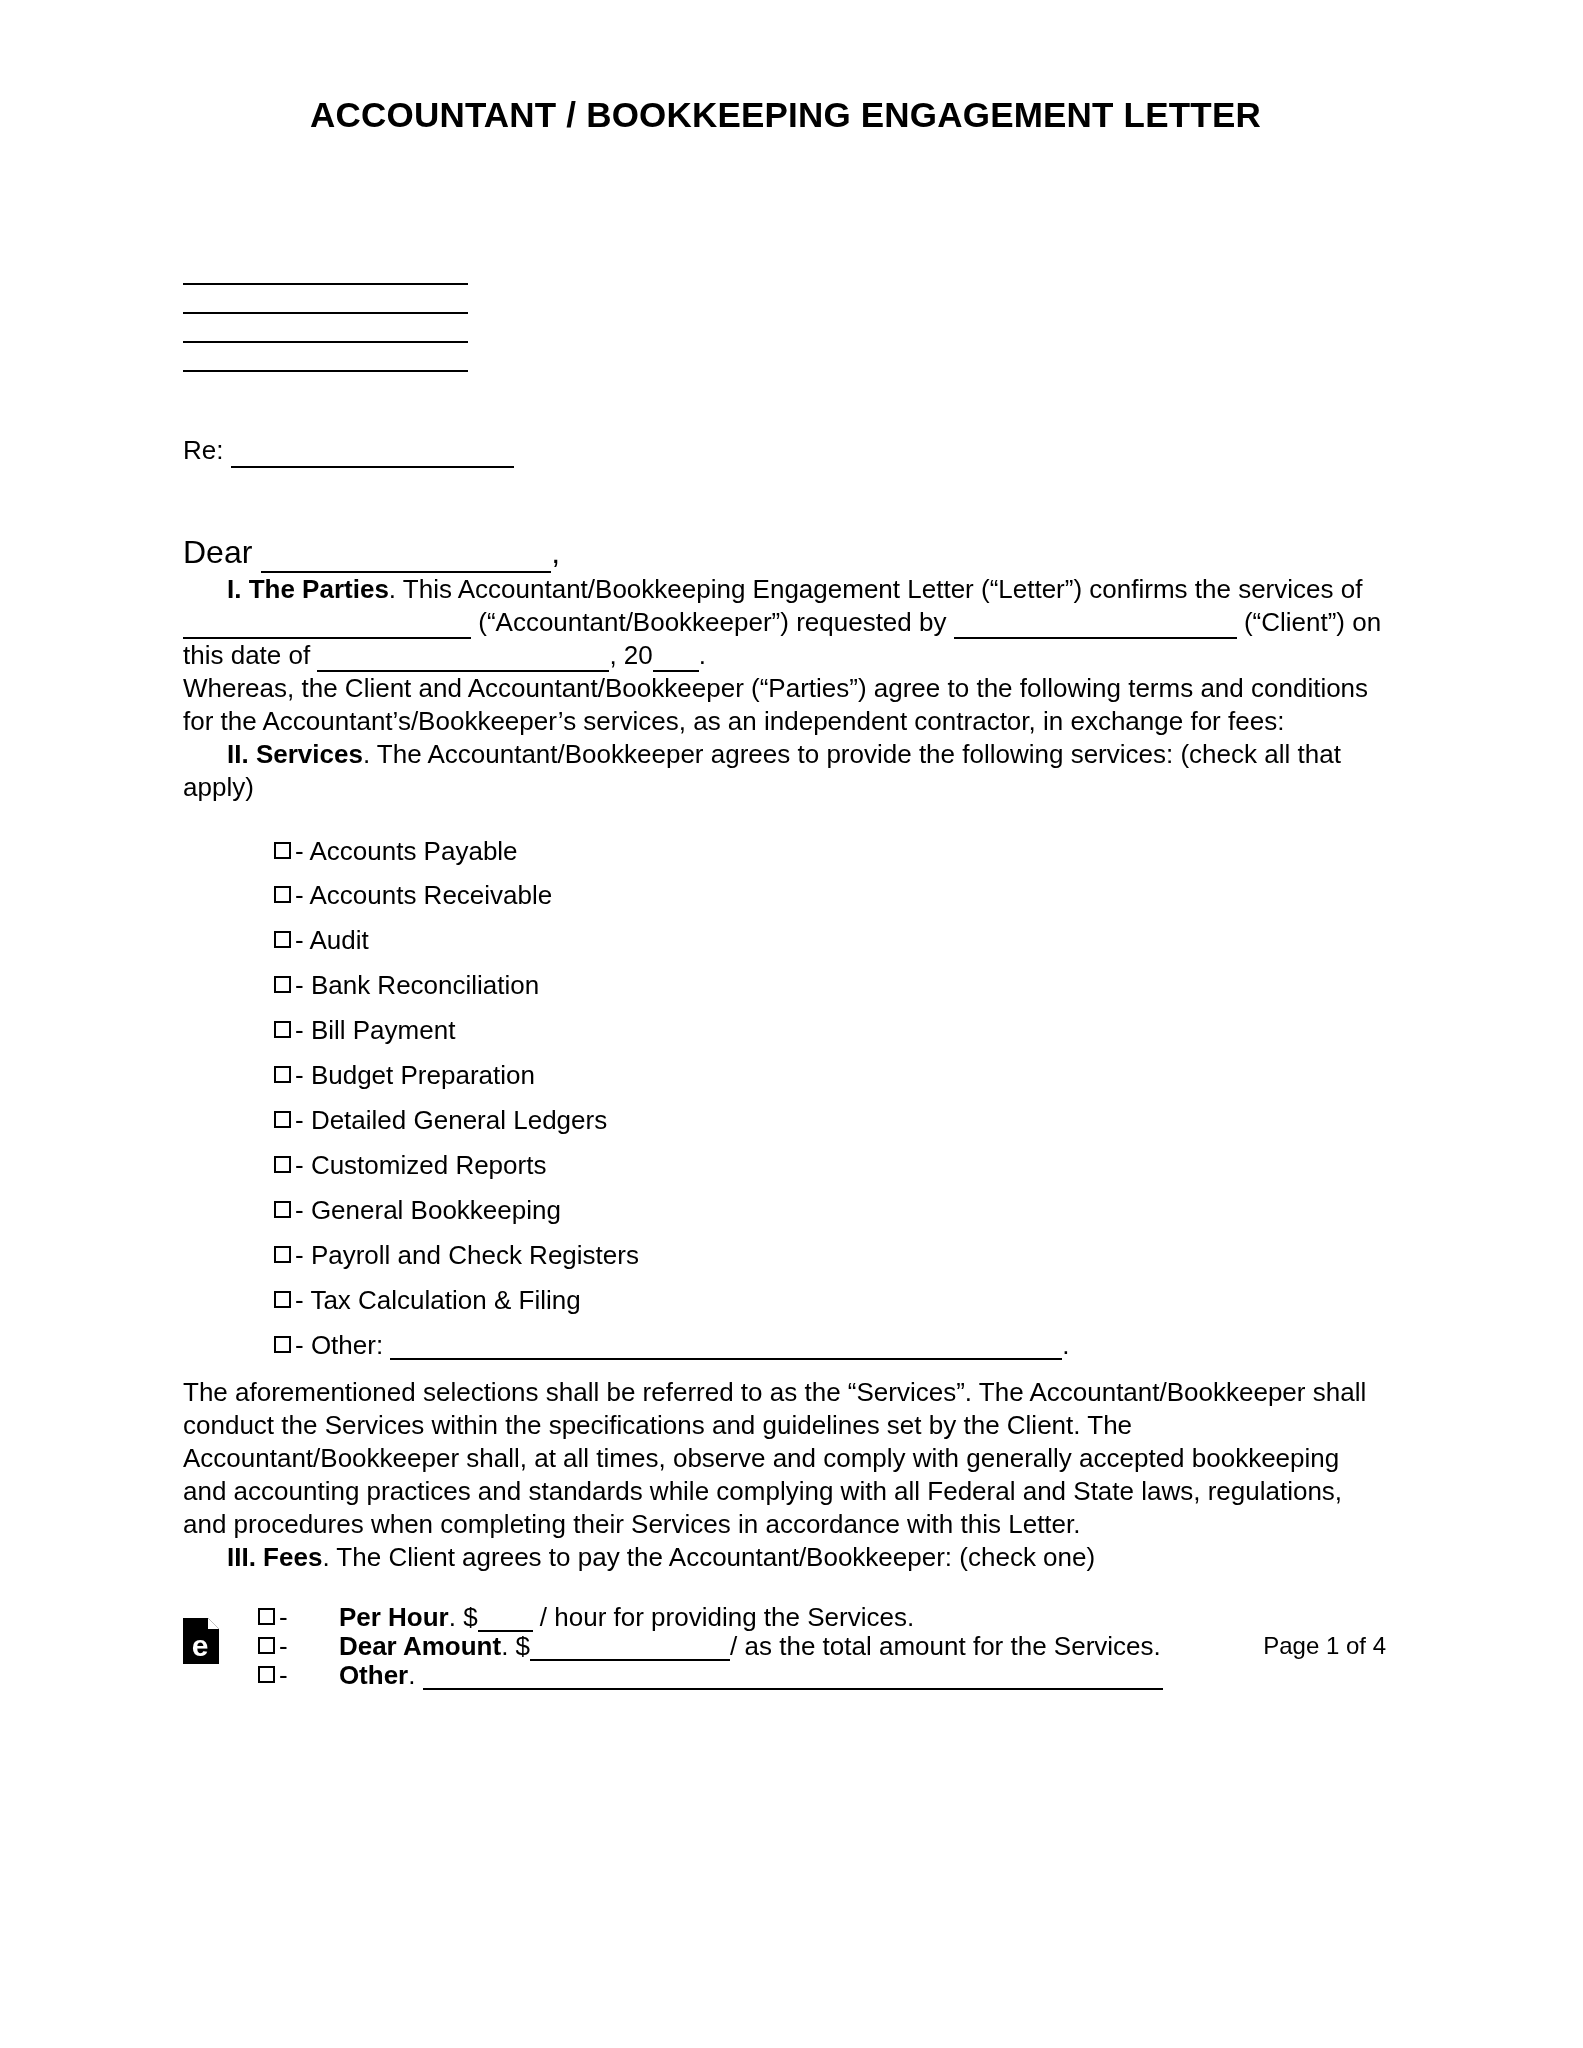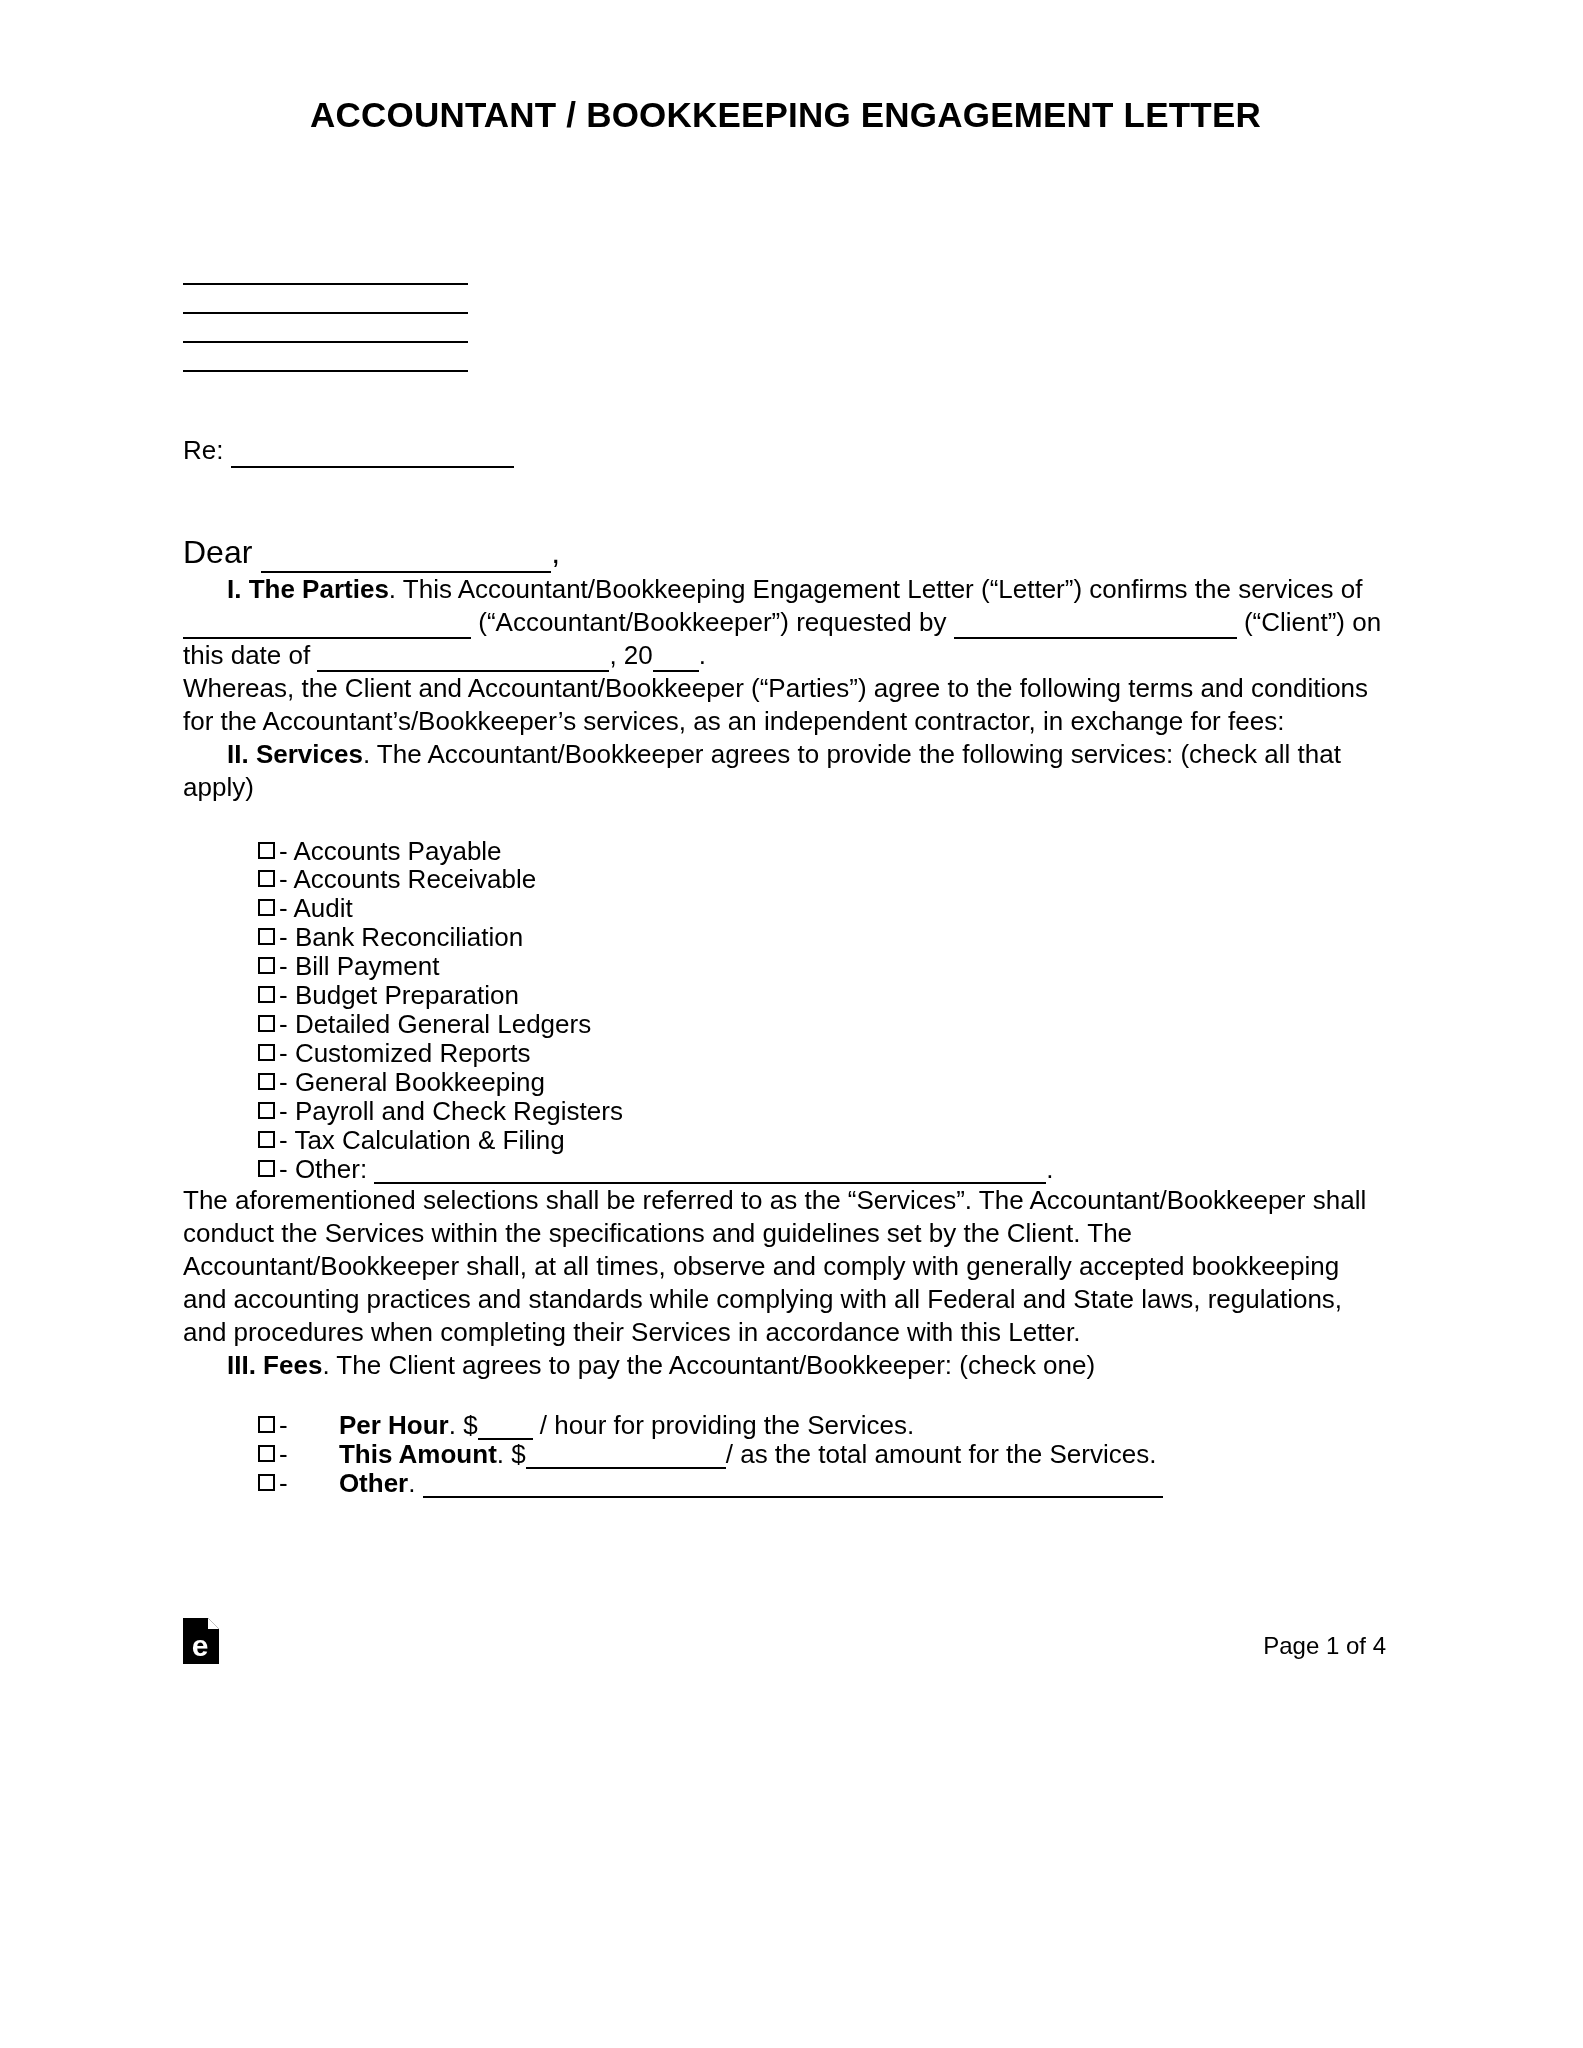--- a/index.html
+++ b/index.html
@@ -93,21 +93,21 @@
     margin: 0;
     padding: 0;
     margin-top: 32px;
     margin-left: 75px;
   }
   ul.checklist li {
     font-size: 26px;
     line-height: 1.115;
     white-space: nowrap;
     padding: 0;
-    margin: 0;
+    margin: 16px;
   }
   .cbox {
     display: inline-block;
     width: 17px;
     height: 17px;
     border: 2px solid #000;
     vertical-align: baseline;
     position: relative;
     top: -1px;
     margin-right: 4px;
@@ -186,21 +186,21 @@
       <li><span class="cbox"></span><span>- Tax Calculation &amp; Filing</span></li>
       <li><span class="cbox"></span><span>- Other: </span><span class="ul ul-other-service"></span><span>.</span></li>
     </ul>
 
     <p class="para sec-aforementioned">The aforementioned selections shall be referred to as the “Services”. The Accountant/Bookkeeper shall conduct the Services within the specifications and guidelines set by the Client. The Accountant/Bookkeeper shall, at all times, observe and comply with generally accepted bookkeeping and accounting practices and standards while complying with all Federal and State laws, regulations, and procedures when completing their Services in accordance with this Letter.</p>
 
     <p class="para sec-fees"><span class="bold">III. Fees</span><span>. The Client agrees to pay the Accountant/Bookkeeper: (check one)</span></p>
 
     <ul class="feelist">
       <li><span class="cbox"></span><span>- </span><span class="bold">Per Hour</span><span>. $</span><span class="ul ul-hour"></span><span> / hour for providing the Services.</span></li>
-      <li><span class="cbox"></span><span>- </span><span class="bold">This Amount</span><span>. $</span><span class="ul ul-fixed"></span><span>/ as the total amount for the Services.</span></li>
+      <li><span class="cbox"></span><span>- </span><span class="bold">Dear Amount</span><span>. $</span><span class="ul ul-fixed"></span><span>/ as the total amount for the Services.</span></li>
       <li><span class="cbox"></span><span>- </span><span class="bold">Other</span><span>. </span><span class="ul ul-other-fee"></span></li>
     </ul>
 
   </div>
 
   <div class="footer">
     <div class="logo">
       <svg width="36" height="46" viewBox="0 0 36 46" xmlns="http://www.w3.org/2000/svg">
         <path d="M0 0 H25 L36 11 V46 H0 Z" fill="#000000"></path>
         <path d="M25 0 L36 11 H25 Z" fill="#ffffff"></path>

